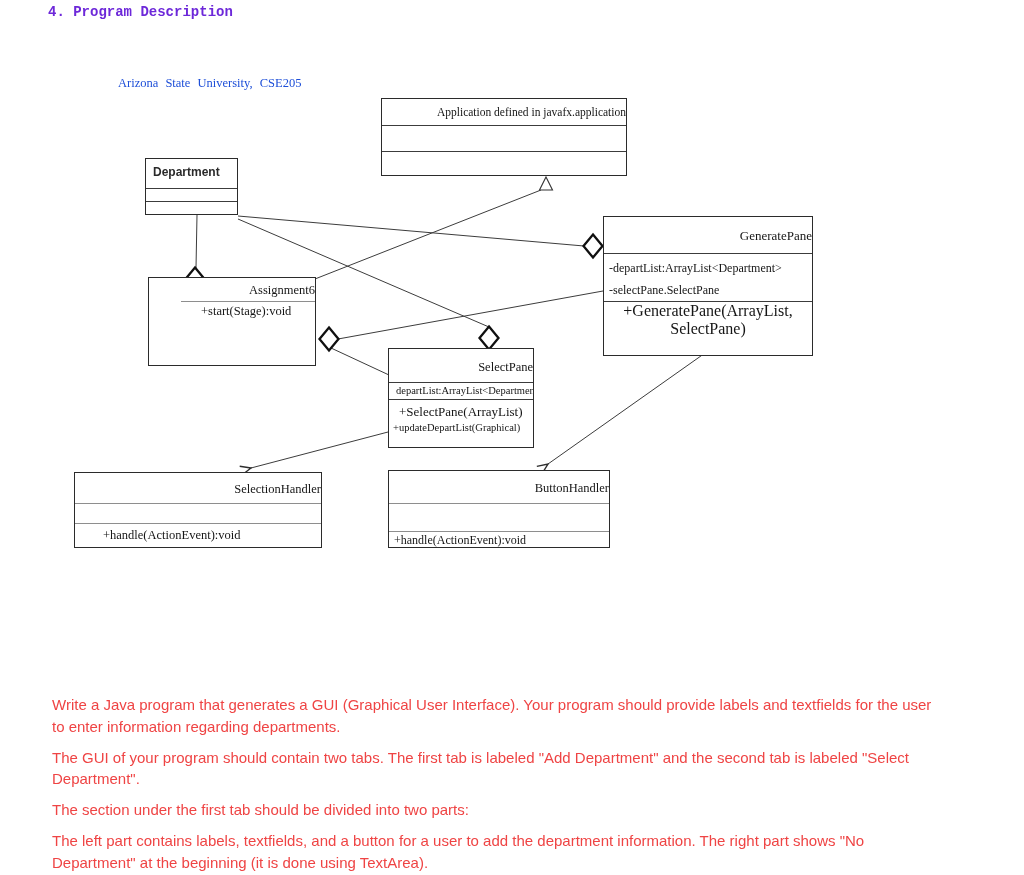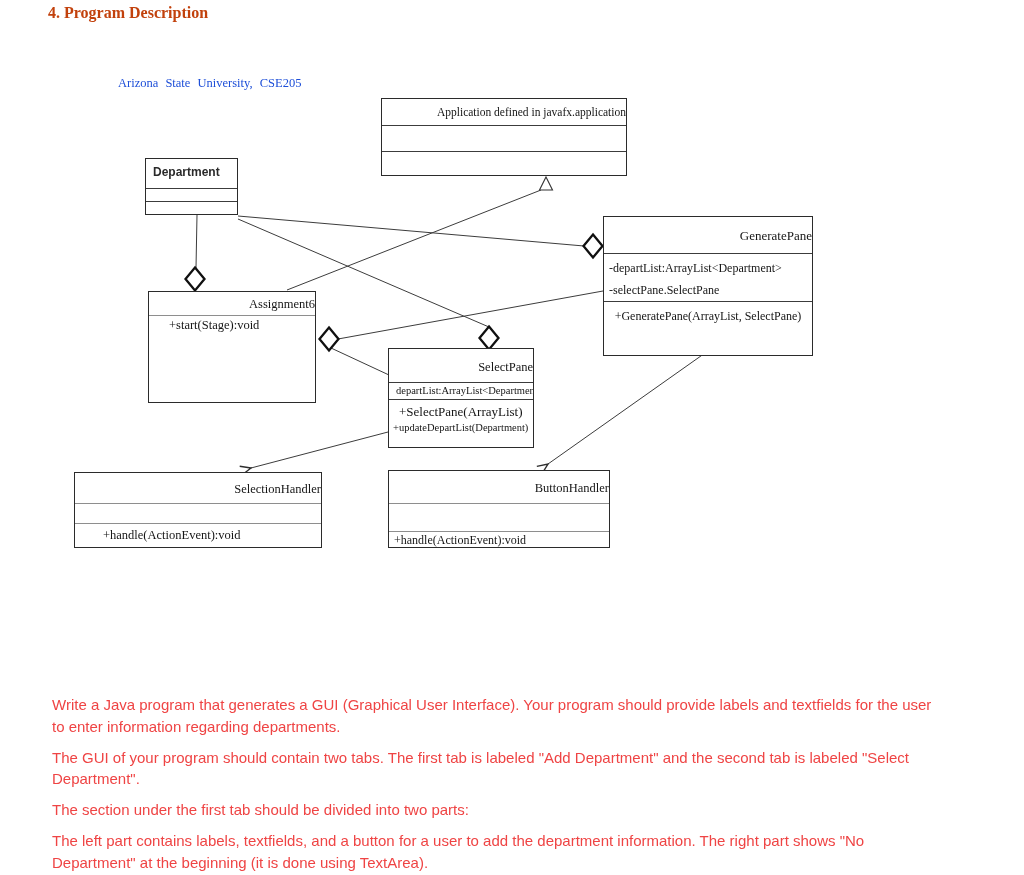--- a/index.html
+++ b/index.html
@@ -1,20 +1,20 @@
 <!DOCTYPE html>
 <html><head>
 <meta charset="utf-8">
 <style>
   * { margin:0; padding:0; box-sizing:border-box; }
   html,body { background:#fff; }
   body { width:1024px; height:875px; overflow:hidden; font-family:"Liberation Sans", sans-serif; }
   .page { position:relative; width:1024px; height:875px; background:#ffffff; }
 
-  .heading { position:absolute; left:48px; top:4px; font-size:16px; font-weight:bold; color:#c2410c; font-family:Liberation Serif, serif; }
+  .heading { position:absolute; left:48px; top:4px; font-size:14px; font-weight:bold; color:#6d28d9; font-family:Liberation Mono, monospace; }
   .course  { position:absolute; left:118px; top:76px; font-size:12.5px; color:#1d4ed8; font-family:"Liberation Serif", serif; word-spacing:4px; }
 
   svg.connectors { position:absolute; left:0; top:0; z-index:1; }
 
   .ubox { position:absolute; z-index:2; background:#ffffff; border:1px solid #2b2b2b;
           font-family:"Liberation Serif", serif; color:#151515; overflow:hidden; }
   .cmp { border-top:1px solid #3c3c3c; }
   .cmp:first-child { border-top:none; }
   .t { text-align:right; white-space:nowrap; }
 
@@ -29,24 +29,24 @@
   .dept .t  { height:29px; text-align:left; padding:6px 0 0 7px; line-height:14px;
               font-family:"Liberation Sans", sans-serif; font-size:12px; font-weight:600; color:#2a2a2a; }
   .dept .c2 { height:13px; }
   .dept .c3 { height:13px; }
 
   
   .gen { left:603px; top:216px; width:210px; height:140px; }
   .gen .t { height:36px; line-height:38px; font-size:13px; }
   .gen .attrs { height:48px; padding:3px 0 0 5px; font-size:12px; }
   .gen .attrs div { line-height:22px; white-space:nowrap; }
-  .gen .methods { height:44px; padding-top:7px; text-align:center; font-size:12px; }
+  .gen .methods { height:44px; text-align:center; font-size:16px; }
 
   
-  .asg { left:148px; top:291px; width:168px; height:112px; }
+  .asg { left:148px; top:277px; width:168px; height:89px;padding-left:32px; }
   .asg .t { height:23px; line-height:24px; font-size:12.5px; }
   .asg .attrs { height:78px; font-size:12px; }
   .asg .a0 { margin:5px 0 0 4px; }
   .asg .a1 { margin:7px 0 0 10px; }
   .asg .a2 { margin:0 0 0 4px; }
   .asg .a3 { margin:4px 0 0 4px; font-size:10.5px; }
   .asg .methods { height:19px; padding:2px 0 0 20px; font-size:12.5px; border-top-color:#8e8e8e; }
 
   
   .sel { left:388px; top:348px; width:146px; height:100px; }
@@ -139,21 +139,21 @@
     </div>
   </div>
 
   <div class="ubox sel">
     <div class="cmp t">SelectPane</div>
     <div class="cmp attrs">
       <div>departList:ArrayList&lt;Department&gt;</div>
     </div>
     <div class="cmp methods">
       <div class="m0">+SelectPane(ArrayList)</div>
-      <div class="m1">+updateDepartList(Department)</div>
+      <div class="m1">+updateDepartList(Graphical)</div>
     </div>
   </div>
 
   <div class="ubox sh">
     <div class="cmp t">SelectionHandler</div>
     <div class="cmp c2"></div>
     <div class="cmp methods">
       <div>+handle(ActionEvent):void</div>
     </div>
   </div>

